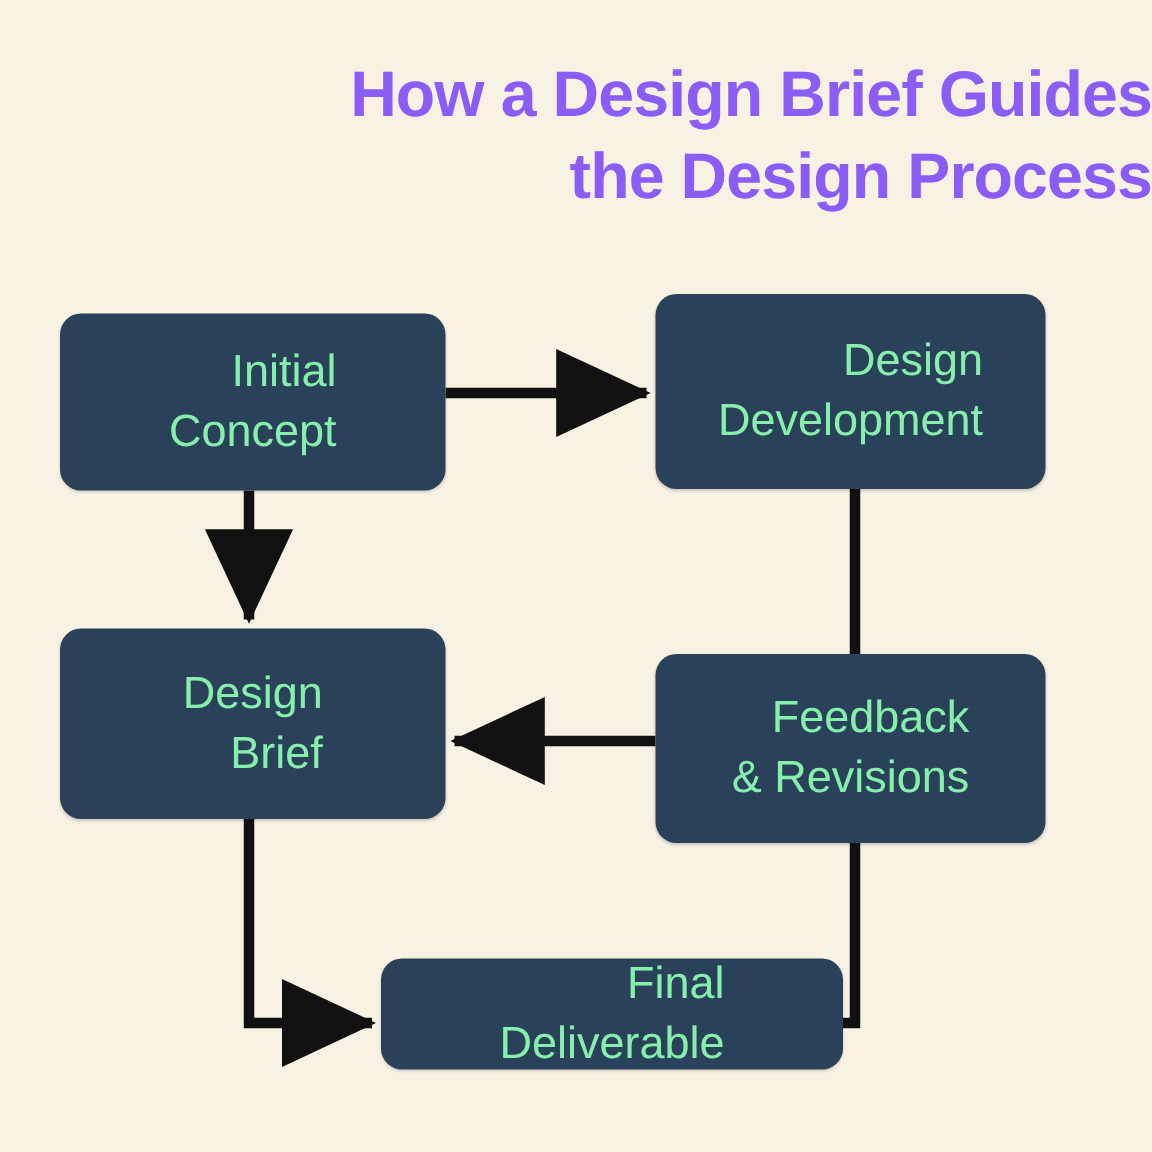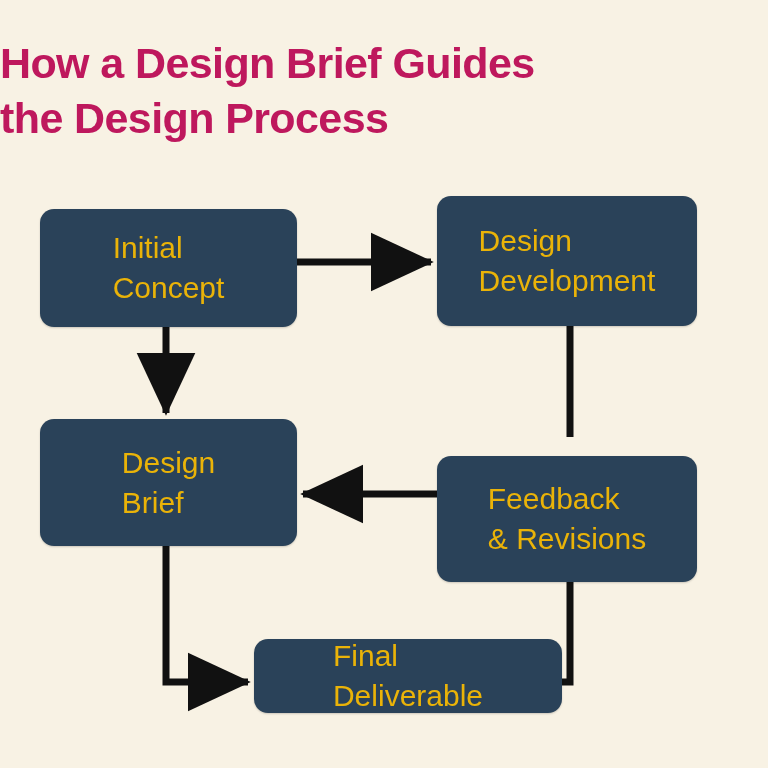--- a/index.html
+++ b/index.html
@@ -18,50 +18,50 @@
     position: relative;
     width: 768px;
     height: 768px;
     background: #f8f2e4;
   }
   #title {
     position: absolute;
     left: 0;
     top: 36px;
     width: 768px;
-    text-align: left;
-    color: #be185d;
+    text-align: right;
+    color: #8b5cf6;
     font-size: 43px;
     font-weight: bold;
     line-height: 1.27;
     letter-spacing: -0.6px;
     white-space: pre-line;
   }
   .node {
     position: absolute;
     box-sizing: border-box;
     background: #2a4259;
     border-radius: 14px;
-    color: #eab308;
+    color: #86efac;
     display: flex;
     align-items: center;
     justify-content: center;
-    text-align: left;
+    text-align: right;
     font-size: 30px;
     font-weight: 500;
     line-height: 1.33;
     white-space: pre-line;
     padding: 4px 10px;
     box-shadow: 0 1px 2px rgba(0,0,0,0.18);
     z-index: 3;
   }
   #node-initial-concept   { left: 40px;  top: 209px; width: 257px; height: 118px; }
   #node-design-development{ left: 437px; top: 196px; width: 260px; height: 130px; }
   #node-design-brief      { left: 40px;  top: 419px; width: 257px; height: 127px; }
-  #node-feedback-revisions{ left: 437px; top: 436px; width: 260px; height: 126px; margin-top: 20px; }
+  #node-feedback-revisions{ left: 437px; top: 436px; width: 260px; height: 126px; }
   #node-final-deliverable { left: 254px; top: 639px; width: 308px; height: 74px; }
 
   #edges {
     position: absolute;
     left: 0;
     top: 0;
     width: 768px;
     height: 768px;
     z-index: 2;
     pointer-events: none;

